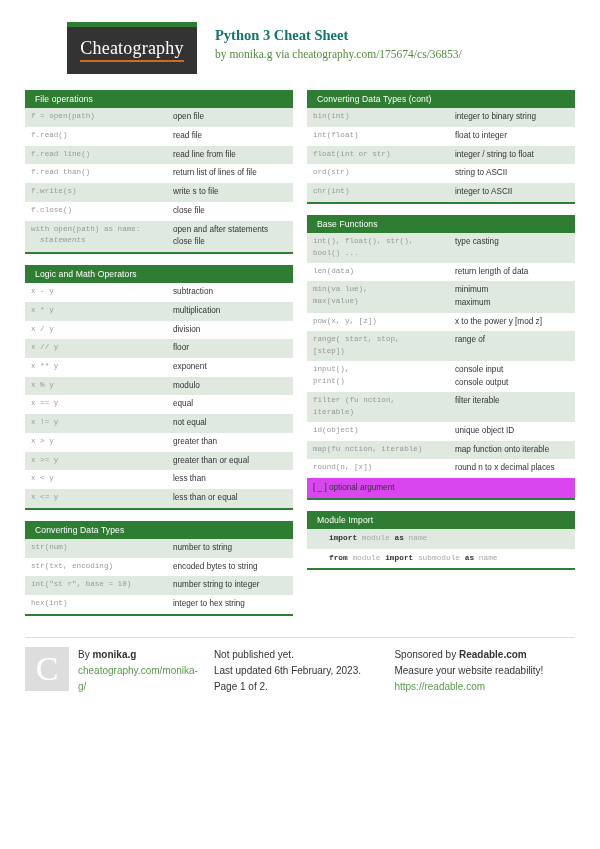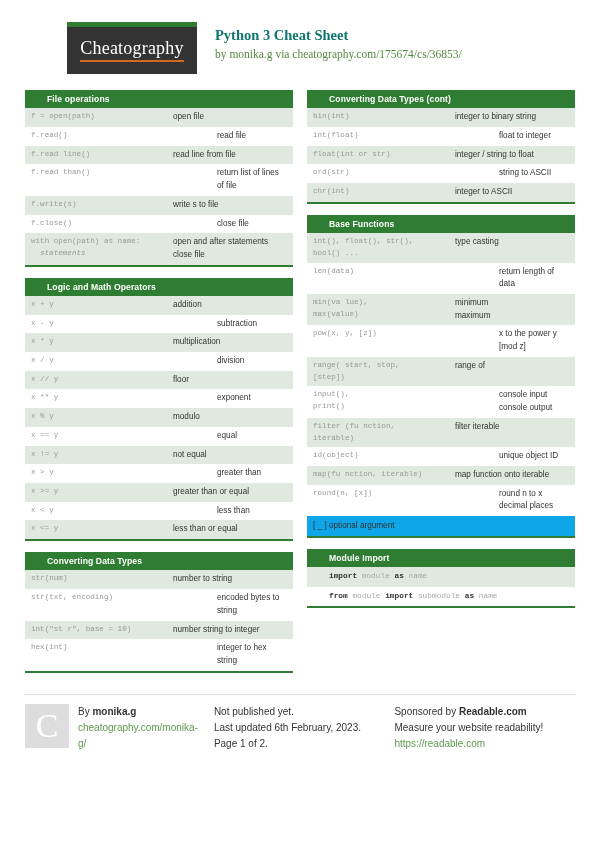--- a/index.html
+++ b/index.html
@@ -83,34 +83,34 @@
 
   
   .block {
     margin-bottom: 11px;
     border-bottom: 2px solid #2f7d32;
   }
   .block-title {
     background: #2f7d32;
     color: #ffffff;
     font-size: 8.6px;
-    font-weight: bold;
-    padding: 4px 6px 4px 22px;
+    font-weight: normal;
+    padding: 4px 6px 4px 10px;
     line-height: 1.2;
     letter-spacing: 0.1px;
   }
   .row {
     display: flex;
     align-items: flex-start;
     padding: 3px 6px 3px 6px;
     box-sizing: border-box;
     min-height: 17px;
   }
   .row.tint { background: #dfe9e0; }
-  .row.plain { background: #ffffff; gap: 44px; }
+  .row.plain { background: #ffffff; }
   .cell-code {
     width: 142px;
     flex: 0 0 142px;
     font-family: "Liberation Mono", monospace;
     font-size: 7.6px;
     color: #999999;
     line-height: 1.55;
     white-space: pre-wrap;
     word-break: break-word;
   }
@@ -136,21 +136,21 @@
     line-height: 1.5;
   }
   .code-line b {
     color: #333333;
     font-weight: bold;
   }
   .note {
     padding: 4px 6px;
     font-size: 8.2px;
     color: #333333;
-    background: #0ea5e9;
+    background: #d946ef;
     line-height: 1.4;
   }
 
   
   .footer {
     display: flex;
     margin-top: 10px;
     padding-top: 0;
   }
   .foot-col {
@@ -222,24 +222,20 @@
             <div class="cell-code">f.close()</div>
             <div class="cell-desc">close file</div>
           </div>
           <div class="row tint">
             <div class="cell-code">with open(path) as name:<br><span class="ind ital">statements</span></div>
             <div class="cell-desc">open and after statements close file</div>
           </div>
         </div>
         <div class="block">
           <div class="block-title">Logic and Math Operators</div>
-          <div class="row tint">
-            <div class="cell-code">x + y</div>
-            <div class="cell-desc">addition</div>
-          </div>
           <div class="row plain">
             <div class="cell-code">x - y</div>
             <div class="cell-desc">subtraction</div>
           </div>
           <div class="row tint">
             <div class="cell-code">x * y</div>
             <div class="cell-desc">multiplication</div>
           </div>
           <div class="row plain">
             <div class="cell-code">x / y</div>

